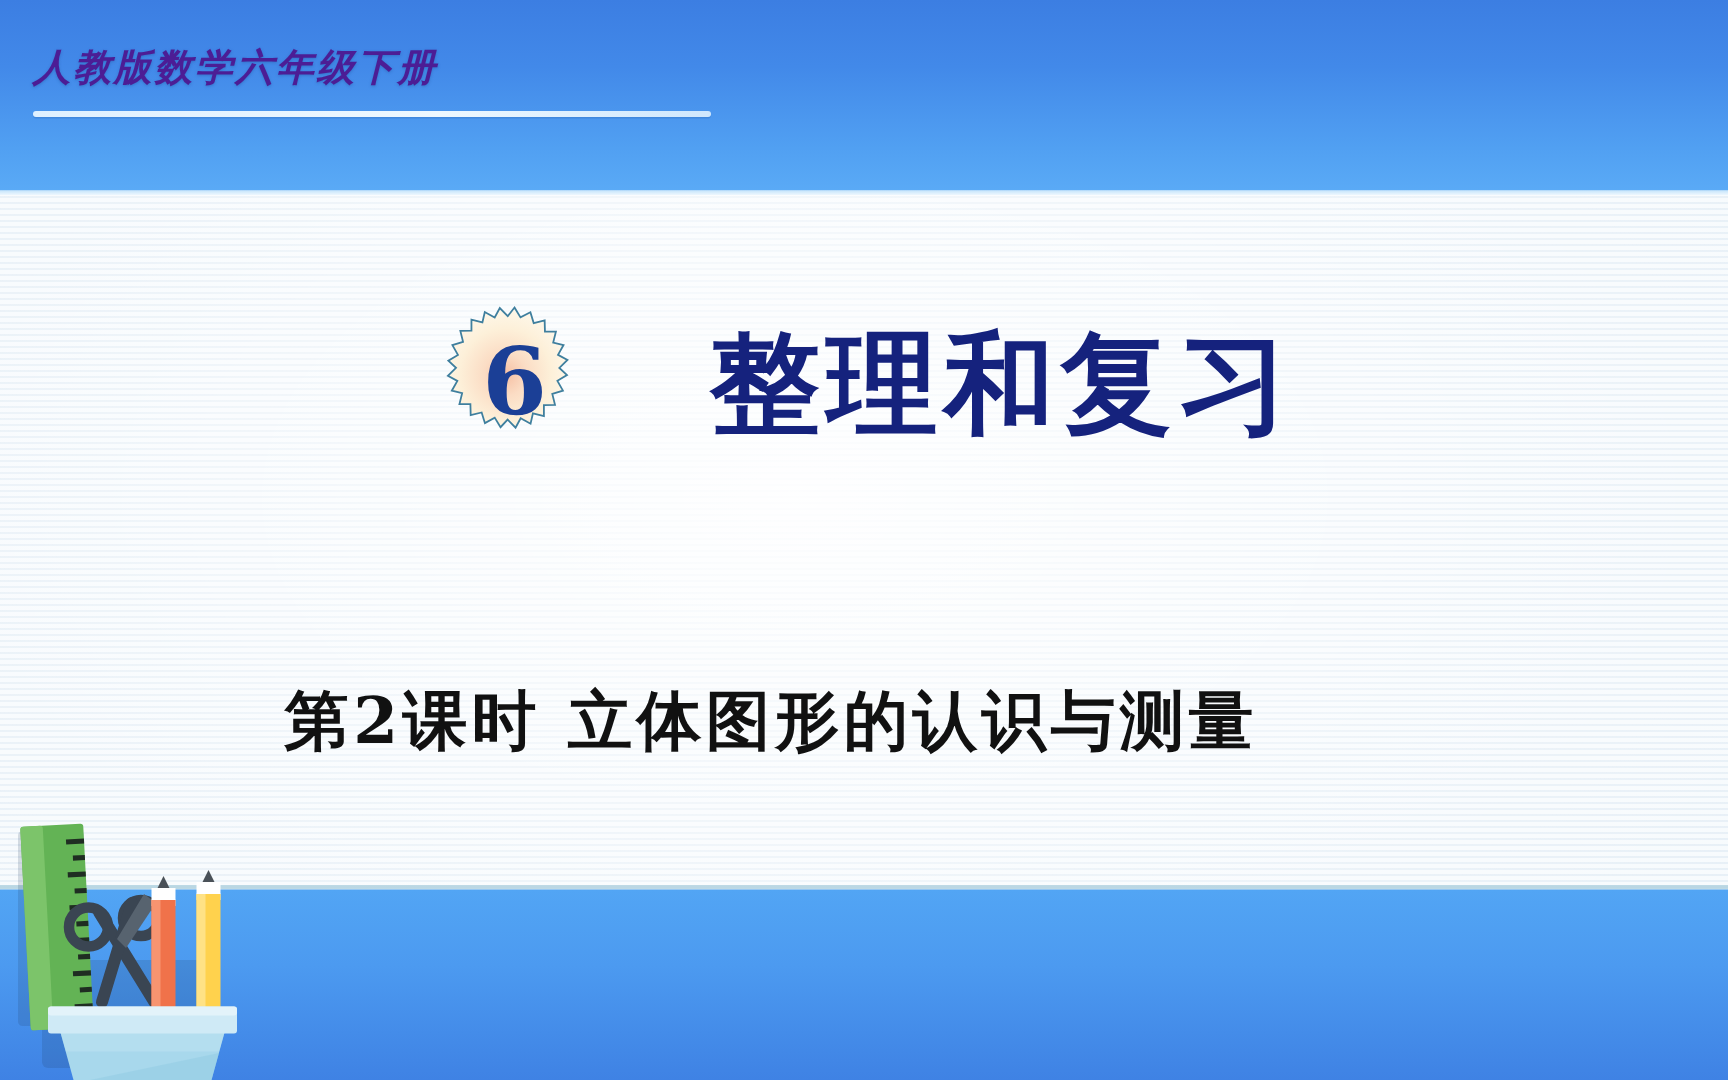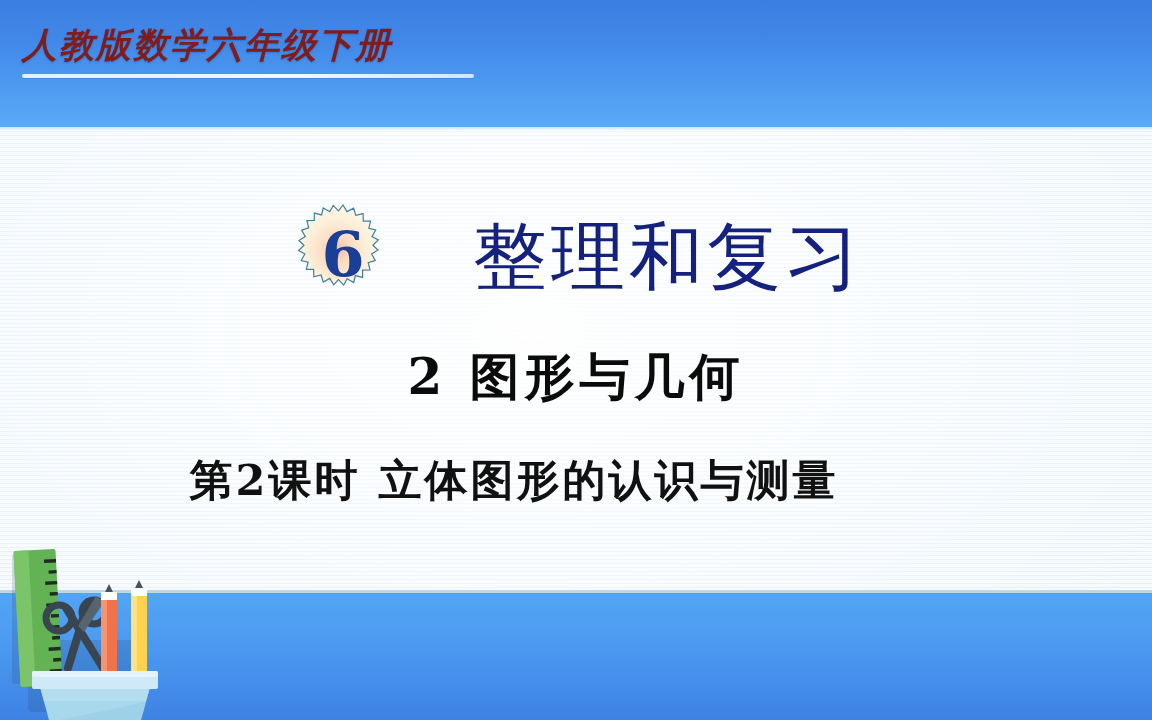--- a/index.html
+++ b/index.html
@@ -75,25 +75,25 @@
 
   
   .header-wrap {
     position: absolute;
     left: 22px;
     top: 22px;
     width: 470px;
   }
   .header-title {
     font-family: "DejaVu Sans", "Liberation Sans", sans-serif;
-    font-size: 35px;
+    font-size: 25px;
     font-weight: bold;
     font-style: italic;
     letter-spacing: 2px;
-    color: #7f1d1d;
+    color: #4c1d95;
     line-height: 46px;
     white-space: nowrap;
     text-shadow: 0 1px 2px rgba(24,70,140,0.35);
   }
   .header-rule {
     margin-top: 6px;
     width: 452px;
     height: 4px;
     background: linear-gradient(to right, #dff0ff 0%, #eef8ff 60%, #cfe7fd 100%);
     border-radius: 2px;
@@ -129,21 +129,21 @@
     font-family: "DejaVu Serif", "Liberation Serif", serif;
     font-size: 62px;
     font-weight: bold;
     color: #1b3f96;
     padding-bottom: 4px;
     box-sizing: border-box;
   }
   .main-title {
     font-family: "DejaVu Sans", "Liberation Sans", sans-serif;
     font-size: 74px;
-    font-weight: normal;
+    font-weight: bold;
     color: #15227d;
     letter-spacing: 4px;
     line-height: 1.0;
     white-space: nowrap;
     text-align: center;
   }
 
   
   .sub-title {
     position: absolute;
@@ -213,21 +213,20 @@
         <g id="scallop">
           <polygon fill="url(#badgeGrad)" stroke="#3f7f9e" stroke-width="1.2" points="54,3 58.0,9.6 64.6,6.2 66.8,13.4 74.1,11.6 74.3,19.1 81.6,19.1 79.8,26.4 86.7,28.0 83.0,34.6 89.3,38.0 83.9,43.3 89.0,48.0 82.6,51.9 86.3,58.4 79.2,60.6 81.0,67.9 73.6,68.1 73.6,75.4 66.3,73.6 64.7,80.5 58.1,76.8 54.7,83.1 49.4,77.7 44.7,82.8 40.8,76.4 34.3,80.1 32.1,73.0 24.8,74.8 24.6,67.4 17.3,67.4 19.1,60.1 12.2,58.5 15.9,51.9 9.6,48.5 15.0,43.2 9.9,38.5 16.3,34.6 12.6,28.1 19.7,25.9 17.9,18.6 25.3,18.4 25.3,11.1 32.6,12.9 34.2,6.0 40.8,9.7 44.2,3.4 49.5,8.8"></polygon>
         </g>
       </svg>
       <div class="badge-number">6</div>
     </div>
 
     <div class="main-title">整理和复习</div>
   </div>
 
-  <div class="sub-title">2  图形与几何</div>
 
   <div class="lesson-title">第2课时  立体图形的认识与测量</div>
 
   <div class="band-bottom-hairline"></div>
   <div class="band-bottom"></div>
 
   <div class="stationery">
     <svg width="190" height="180" viewBox="0 0 190 180" aria-hidden="true">
 
       <g opacity="0.16">

